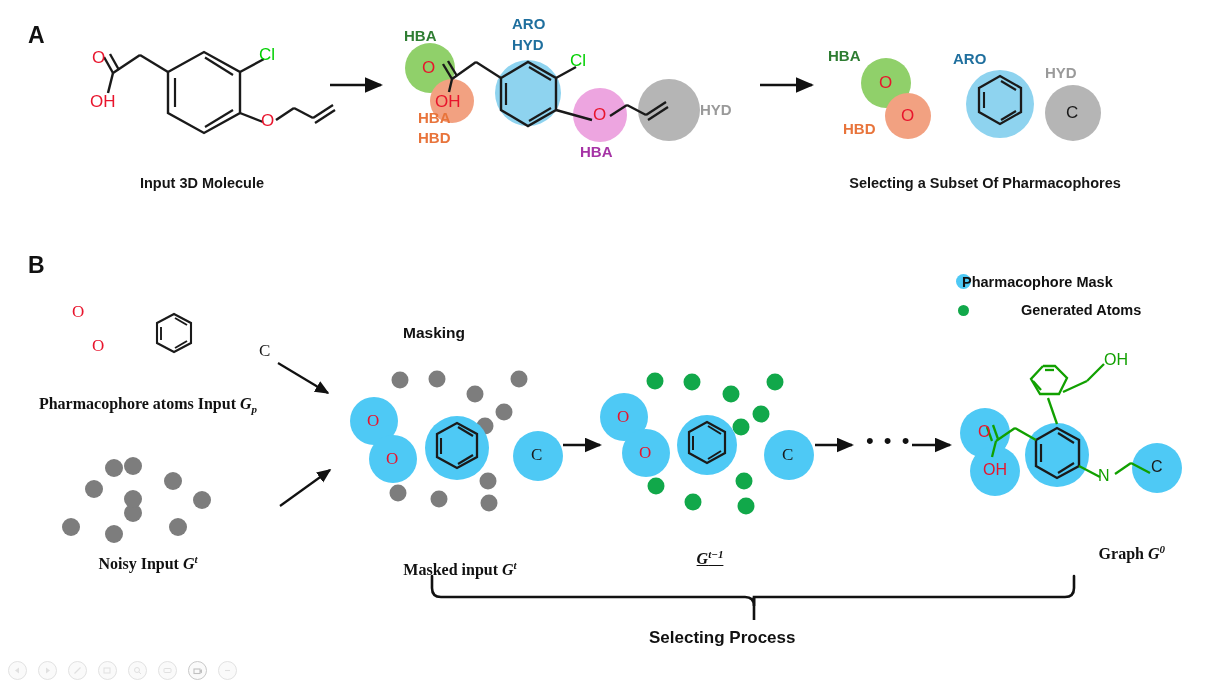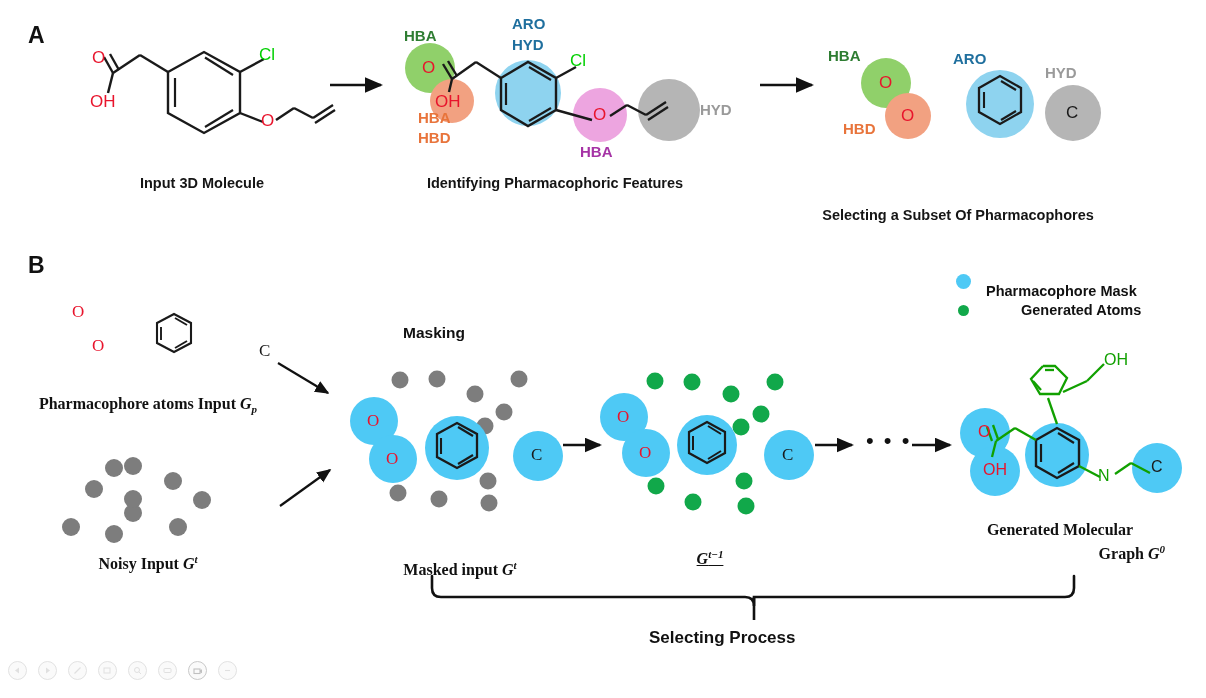--- a/index.html
+++ b/index.html
@@ -313,35 +313,34 @@
   <div class="feat-label" style="left:418px; top:109px; color:#e8743b;">HBA</div>
   <div class="feat-label" style="left:418px; top:129px; color:#e8743b;">HBD</div>
   <div class="feat-label" style="left:580px; top:143px; color:#a533a5;">HBA</div>
   <div class="feat-label" style="left:700px; top:101px; color:#9a9a9a;">HYD</div>
 
   <div class="plain-label" style="left:422px; top:58px; color:#e8142c; font-family:'Liberation Sans',sans-serif; font-size:17px;">O</div>
   <div class="plain-label" style="left:435px; top:92px; color:#e8142c; font-family:'Liberation Sans',sans-serif; font-size:17px;">OH</div>
   <div class="plain-label" style="left:570px; top:51px; color:#00d000; font-family:'Liberation Sans',sans-serif; font-size:17px;">Cl</div>
   <div class="plain-label" style="left:593px; top:105px; color:#e8142c; font-family:'Liberation Sans',sans-serif; font-size:17px;">O</div>
 
-  <div class="caption" style="left:395px; top:175px; width:320px;">Identifying Pharmacophoric Features</div>
 
   <div class="feat-label" style="left:828px; top:47px; color:#2e7d32;">HBA</div>
   <div class="feat-label" style="left:843px; top:120px; color:#e8743b;">HBD</div>
   <div class="feat-label" style="left:953px; top:50px; color:#1f6f9e;">ARO</div>
   <div class="feat-label" style="left:1045px; top:64px; color:#9a9a9a;">HYD</div>
 
   <div class="plain-label" style="left:879px; top:73px; color:#e8142c; font-family:'Liberation Sans',sans-serif; font-size:17px;">O</div>
   <div class="plain-label" style="left:901px; top:106px; color:#e8142c; font-family:'Liberation Sans',sans-serif; font-size:17px;">O</div>
   <div class="plain-label" style="left:1066px; top:103px; color:#1a1a1a; font-family:'Liberation Sans',sans-serif; font-size:17px;">C</div>
 
-  <div class="caption" style="left:788px; top:175px; width:340px;margin-top:32px;">Selecting a Subset Of Pharmacophores</div>
+  <div class="caption" style="left:815px; top:175px; width:340px;">Selecting a Subset Of Pharmacophores</div>
 
   <div style="position:absolute; left:956px; top:274px; width:15px; height:15px; border-radius:50%; background:#4ec9f5;"></div>
-  <div class="legend-label" style="left:986px; top:274px;margin-top:9px;">Pharmacophore Mask</div>
+  <div class="legend-label" style="left:962px; top:274px;">Pharmacophore Mask</div>
   <div style="position:absolute; left:958px; top:305px; width:11px; height:11px; border-radius:50%; background:#11a84a;"></div>
   <div class="legend-label" style="left:986px; top:302px;margin-left:35px;">Generated Atoms</div>
 
   <div class="plain-label" style="left:72px; top:302px; color:#e8142c;">O</div>
   <div class="plain-label" style="left:92px; top:336px; color:#e8142c;">O</div>
   <div class="plain-label" style="left:259px; top:341px; color:#1a1a1a;">C</div>
 
   <div class="caption-b" style="left:8px; top:553px; width:280px;">
     <span>Noisy Input</span>
     <i>G</i><span class="sup">t</span>
@@ -372,21 +371,20 @@
   </div>
 
   <div class="ellipsis" style="left:866px; top:428px;">• • •</div>
 
   <div class="plain-label" style="left:978px; top:423px; color:#e8142c; font-family:'Liberation Sans',sans-serif; font-size:16px;">O</div>
   <div class="plain-label" style="left:983px; top:461px; color:#e8142c; font-family:'Liberation Sans',sans-serif; font-size:16px;">OH</div>
   <div class="plain-label" style="left:1104px; top:351px; color:#11a000; font-family:'Liberation Sans',sans-serif; font-size:16px;">OH</div>
   <div class="plain-label" style="left:1098px; top:467px; color:#11a000; font-family:'Liberation Sans',sans-serif; font-size:16px;">N</div>
   <div class="plain-label" style="left:1151px; top:458px; color:#1a1a1a; font-family:'Liberation Sans',sans-serif; font-size:16px;">C</div>
 
-  <div class="caption-b" style="left:955px; top:521px; width:210px;">Generated Molecular</div>
   <div class="caption-b" style="left:955px; top:543px; width:210px;text-align:right;">
     <span>Graph</span>
     <i>G</i><span class="sup">0</span>
   </div>
 
   <div class="denoise-label" style="left:649px; top:628px;">Selecting Process</div>
 
   <div class="toolbar">
     <div class="tb-btn">
         <svg width="7" height="7" viewBox="0 0 7 7">

